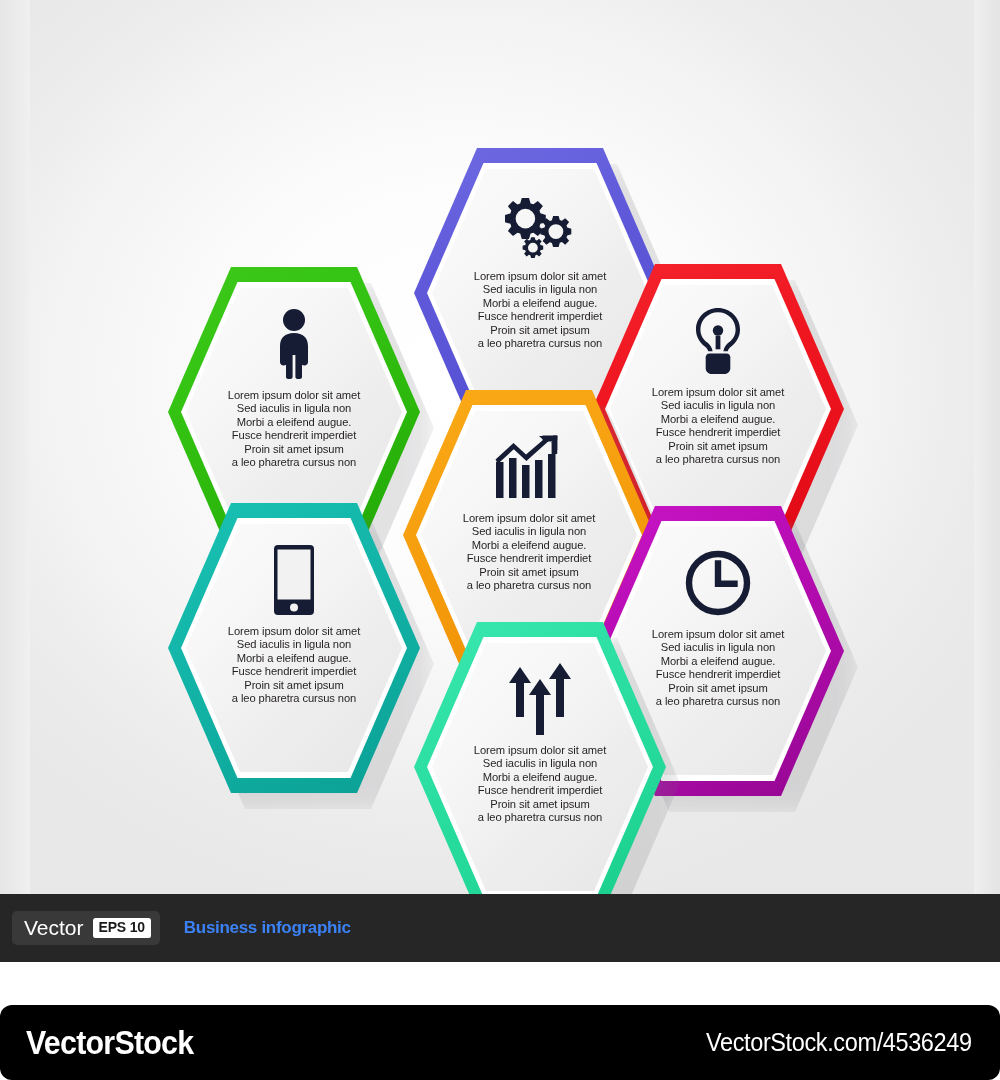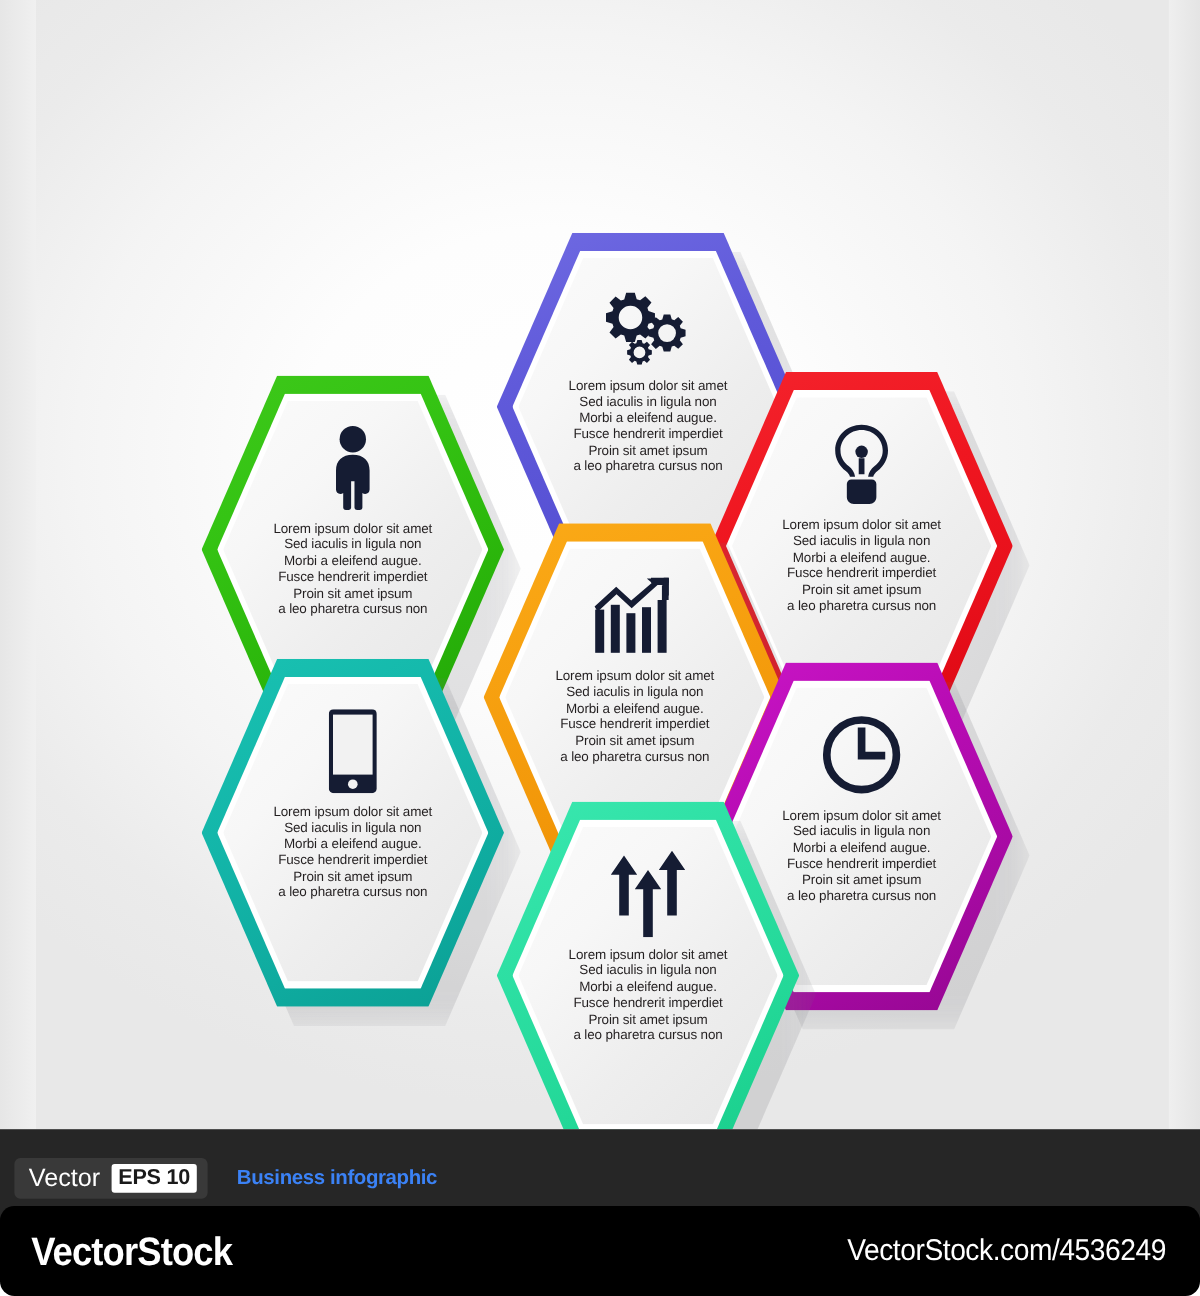--- a/index.html
+++ b/index.html
@@ -24,21 +24,21 @@
     background:linear-gradient(to right,#e6e6e6,#f0f0f0);
   }
   .bg-band-right {
     position:absolute; right:0; top:0; width:26px; height:941px;
     background:linear-gradient(to left,#e4e4e4,#efefef);
   }
 
   
   .cluster { position:absolute; left:0; top:0; width:1000px; height:941px; }
 
-  .hexwrap { position:absolute; width:252px; height:290px;margin-top:46px; }
+  .hexwrap { position:absolute; width:252px; height:290px; }
 
   
   .hex-shadow {
     position:absolute; left:14px; top:16px; width:252px; height:290px;
     background:rgba(120,120,125,0.30);
     clip-path:polygon(25% 0%, 75% 0%, 100% 50%, 75% 100%, 25% 100%, 0% 50%);
     filter:blur(13px);
     opacity:.65;
   }
 
@@ -82,41 +82,41 @@
   .hex-green  .hex-outer { background:linear-gradient(150deg,#3ec81a 0%,#35c414 30%,#2cb80c 62%,#21a506 100%); }
   .hex-blue   .hex-outer { background:linear-gradient(160deg,#6f6ae2 0%,#605ada 35%,#5751d4 70%,#4a43c9 100%); }
   .hex-red    .hex-outer { background:linear-gradient(160deg,#f4232c 0%,#ef1620 38%,#e8101b 70%,#dc0612 100%); }
   .hex-teal   .hex-outer { background:linear-gradient(150deg,#19c2b2 0%,#14b7aa 35%,#0fab9f 70%,#0a9e93 100%); }
   .hex-orange .hex-outer { background:linear-gradient(160deg,#fbaa17 0%,#f7a110 35%,#f29709 70%,#ec8c02 100%); }
   .hex-purple .hex-outer { background:linear-gradient(150deg,#c915c6 0%,#b80cb4 35%,#a60aa2 72%,#930690 100%); }
   .hex-spring .hex-outer { background:linear-gradient(150deg,#3ae8b0 0%,#2ee0a4 32%,#23d898 68%,#18cd8a 100%); }
 
   
   .footer-bar {
-    position:absolute; left:0; top:941px; width:1000px; height:82px;
+    position:absolute; left:0; top:894px; width:1000px; height:68px;
     background:#262626;
     display:flex; align-items:center;
   }
   .vector-pill {
     margin-left:12px;
     height:34px;
     background:#393939;
     border-radius:5px;
     display:flex; align-items:center;
     padding:0 9px 0 12px;
   }
   .vector-word {
     color:#ffffff; font-size:21px; font-weight:400;
     font-family:"Liberation Sans", sans-serif;
     letter-spacing:0px;
   }
   .eps-badge {
     margin-left:9px;
     background:#ffffff; color:#1a1a1a;
-    font-size:18px; font-weight:700;
+    font-size:14px; font-weight:700;
     padding:2px 6px 2px 6px;
     border-radius:2.5px;
     letter-spacing:-0.2px;
     line-height:1.1;
   }
   .footer-title {
     margin-left:24px;
     color:#3b82f6;
     font-size:17px;
     font-weight:700;

